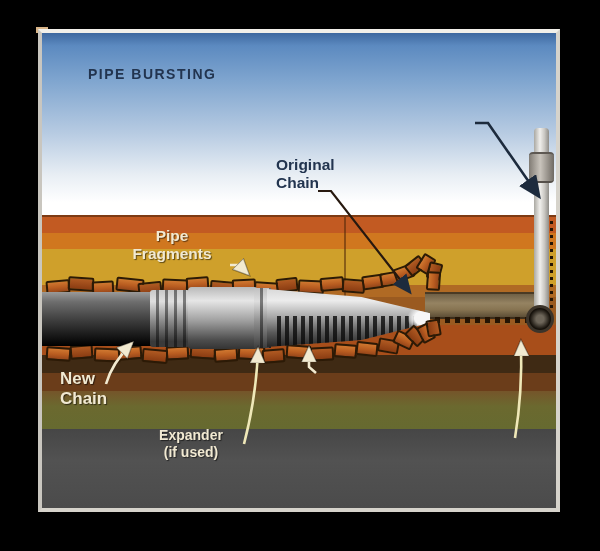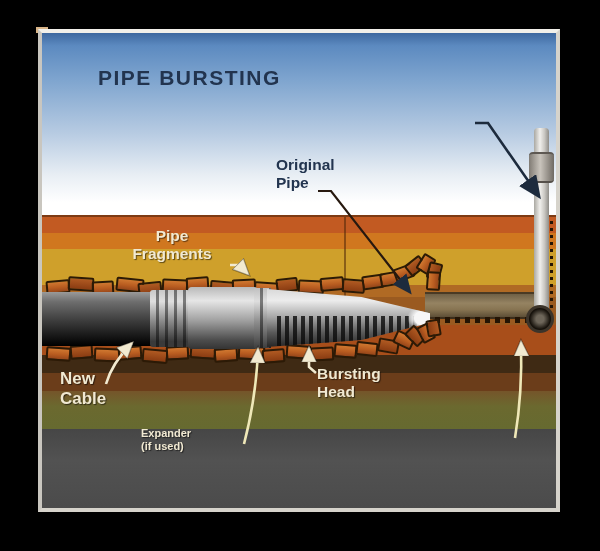--- a/index.html
+++ b/index.html
@@ -65,28 +65,28 @@
     background:linear-gradient(90deg,#807b74,#c9c4bc 45%,#6f6a63);
     border-top:2px solid #5e5953;border-bottom:2px solid #55504a;}
   .pulley{position:absolute;left:484px;top:272px;width:22px;height:22px;z-index:7;border-radius:50%;
     border:3px solid #3c342a;background:radial-gradient(circle,#6e665a 0 25%,#17120c 65%);}
 
   svg.leaders{position:absolute;inset:0;z-index:8;pointer-events:none;}
 
   .label{position:absolute;z-index:9;font-weight:bold;white-space:pre-line;line-height:1.18;}
   .navy{color:#22344f;}
   .cream{color:#f1e9d2;text-shadow:1px 1px 1px rgba(0,0,0,.55);}
-  .title{left:56px;top:33px;font-size:21px;letter-spacing:1.5px;color:#22344f;font-weight:bold;
+  .title{left:46px;top:33px;font-size:14px;letter-spacing:1.5px;color:#22344f;font-weight:bold;
          position:absolute;z-index:9;}
   .lab-pulling{left:362px;top:59px;font-size:15.5px;}
   .lab-original{left:234px;top:123px;font-size:15.5px;}
   .lab-fragments{left:70px;top:194px;width:120px;text-align:center;font-size:15.5px;}
   .lab-newpipe{left:18px;top:336px;font-size:17px;}
   .lab-bursting{left:275px;top:332px;font-size:15.5px;}
-  .lab-expander{left:99px;top:394px;width:100px;font-size:11px;}
+  .lab-expander{left:99px;top:394px;width:100px;text-align:center;font-size:14px;}
   .lab-cable{left:336px;top:402px;width:132px;text-align:right;font-size:15.5px;}
 </style>
 </head>
 <body>
 
 <div class="canvas">
   <div class="notch"></div>
 
   <div class="frame">
 
@@ -176,23 +176,21 @@
       <path d="M276,158 h13 L367,258" fill="none" stroke="#27190f" stroke-width="2.2" marker-end="url(#navyArr)"></path>
       <path d="M188,232 h9 l9,9" fill="none" stroke="#f2ead0" stroke-width="2.6" marker-end="url(#creamArr)"></path>
       <path d="M64,351 C68,337 78,322 90,310" fill="none" stroke="#f2ead0" stroke-width="2.6" marker-end="url(#creamArr)"></path>
       <path d="M274,340 L267,334 L267,315" fill="none" stroke="#f2ead0" stroke-width="2.6" marker-end="url(#creamArr)"></path>
       <path d="M202,411 C210,380 215,348 216,316" fill="none" stroke="#efe8b8" stroke-width="2.6" marker-end="url(#creamArr)"></path>
       <path d="M473,405 C478,375 480,342 479,309" fill="none" stroke="#efe8b8" stroke-width="2.6" marker-end="url(#creamArr)"></path>
     </svg>
 
     <div class="title">PIPE BURSTING</div>
     <div class="label navy lab-original">Original
-Pipe</div>
+Chain</div>
     <div class="label cream lab-fragments">Pipe
 Fragments</div>
     <div class="label cream lab-newpipe">New
-Cable</div>
-    <div class="label cream lab-bursting">Bursting
-Head</div>
+Chain</div>
     <div class="label cream lab-expander">Expander
 (if used)</div>
   </div>
 </div>
 
 </body></html>

